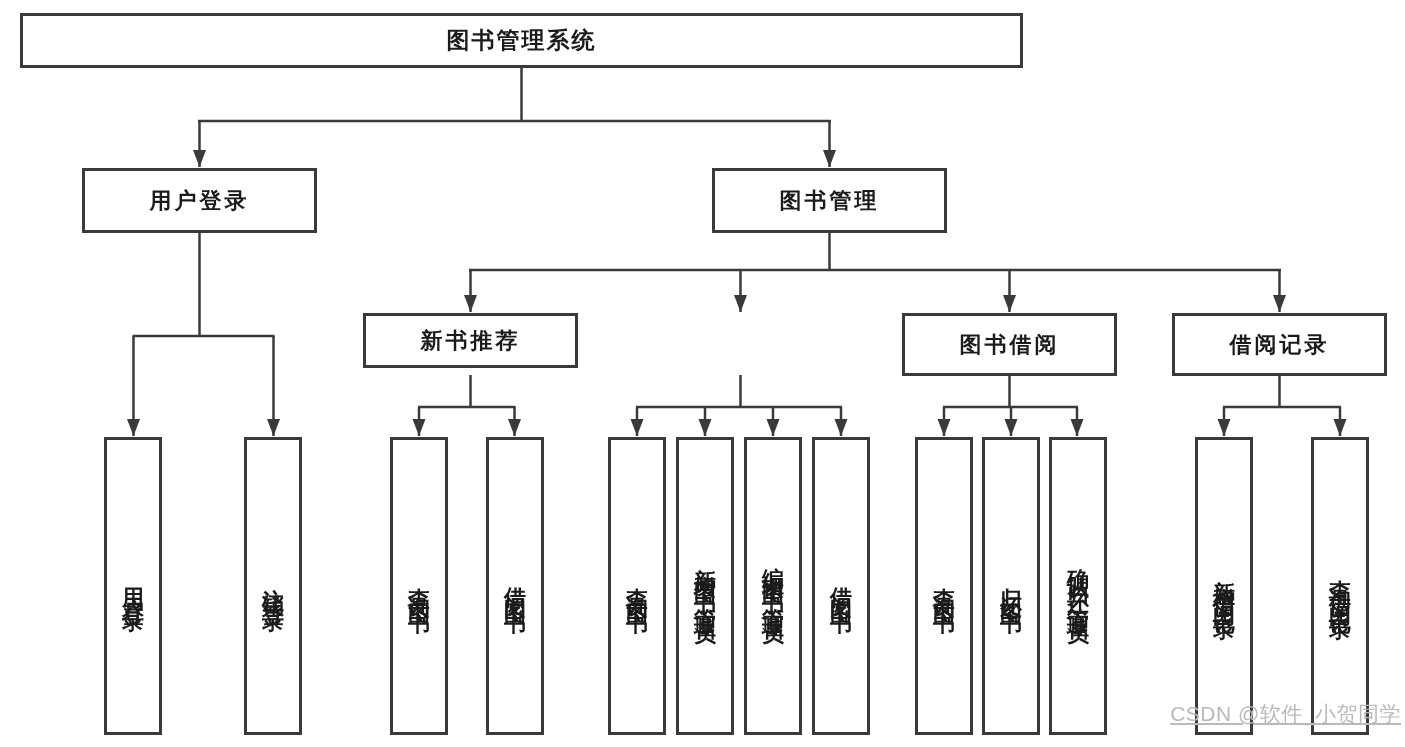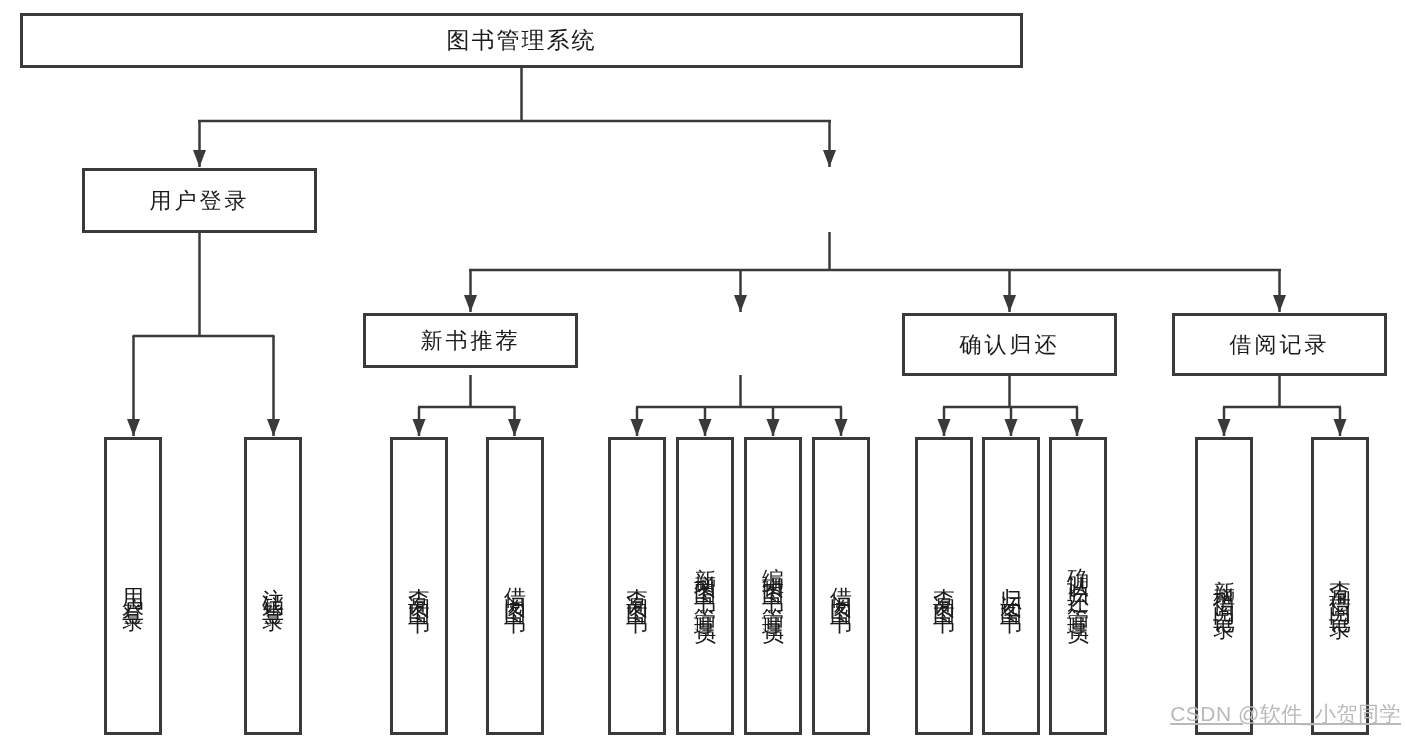--- a/index.html
+++ b/index.html
@@ -7,21 +7,21 @@
     position:relative;width:1405px;height:747px;overflow:hidden;
     background:var(--background,#ffffff);
     font-family:"Liberation Sans","DejaVu Sans",sans-serif;
   }
   .connectors{position:absolute;left:0;top:0;z-index:1;}
   .node{
     position:absolute;box-sizing:border-box;z-index:2;
     background:#ffffff;border:3px solid var(--line,#3a3a3a);
     display:flex;align-items:center;justify-content:center;
     color:var(--text,#1b1b1b);font-size:22px;letter-spacing:3px;
-    text-align:center;line-height:1;
+    text-align:center;line-height:1;font-weight:bold;
   }
   .node.root{font-size:23px;letter-spacing:2px;}
   .node.vert{
     writing-mode:vertical-rl;text-orientation:mixed;
     font-size:22px;letter-spacing:8px;
   }
   .watermark{
     position:absolute;z-index:3;right:4px;top:700px;
     color:var(--watermark,#b9b9b9);font-size:21px;letter-spacing:0.5px;
     white-space:nowrap;
@@ -78,23 +78,24 @@
       <line x1="1011" y1="407" x2="1011" y2="436" marker-end="url(#ah)"></line>
       <line x1="1077" y1="407" x2="1077" y2="436" marker-end="url(#ah)"></line>
       <line x1="1224" y1="407" x2="1224" y2="436" marker-end="url(#ah)"></line>
       <line x1="1340" y1="407" x2="1340" y2="436" marker-end="url(#ah)"></line>
     </g>
   </svg>
 
   <div class="node root" style="left:20px;top:13px;width:1003px;height:55px">图书管理系统</div>
 
   <div class="node" style="left:82px;top:168px;width:235px;height:65px">用户登录</div>
+  <div class="node" style="left:712px;top:168px;width:235px;height:65px">图书管理</div>
 
   <div class="node" style="left:363px;top:313px;width:215px;height:55px">新书推荐</div>
-  <div class="node" style="left:902px;top:313px;width:215px;height:63px">确认归还</div>
+  <div class="node" style="left:902px;top:313px;width:215px;height:63px">图书借阅</div>
   <div class="node" style="left:1172px;top:313px;width:215px;height:63px">借阅记录</div>
 
   <div class="node vert" style="left:104px;top:437px;width:58px;height:298px">用户登录</div>
   <div class="node vert" style="left:244px;top:437px;width:58px;height:298px">注销登录</div>
 
   <div class="node vert" style="left:390px;top:437px;width:58px;height:298px">查询图书</div>
   <div class="node vert" style="left:486px;top:437px;width:58px;height:298px">借阅图书</div>
 
   <div class="node vert" style="left:608px;top:437px;width:58px;height:298px">查询图书</div>
   <div class="node vert" style="left:676px;top:437px;width:58px;height:298px">新增图书（管理员）</div>

